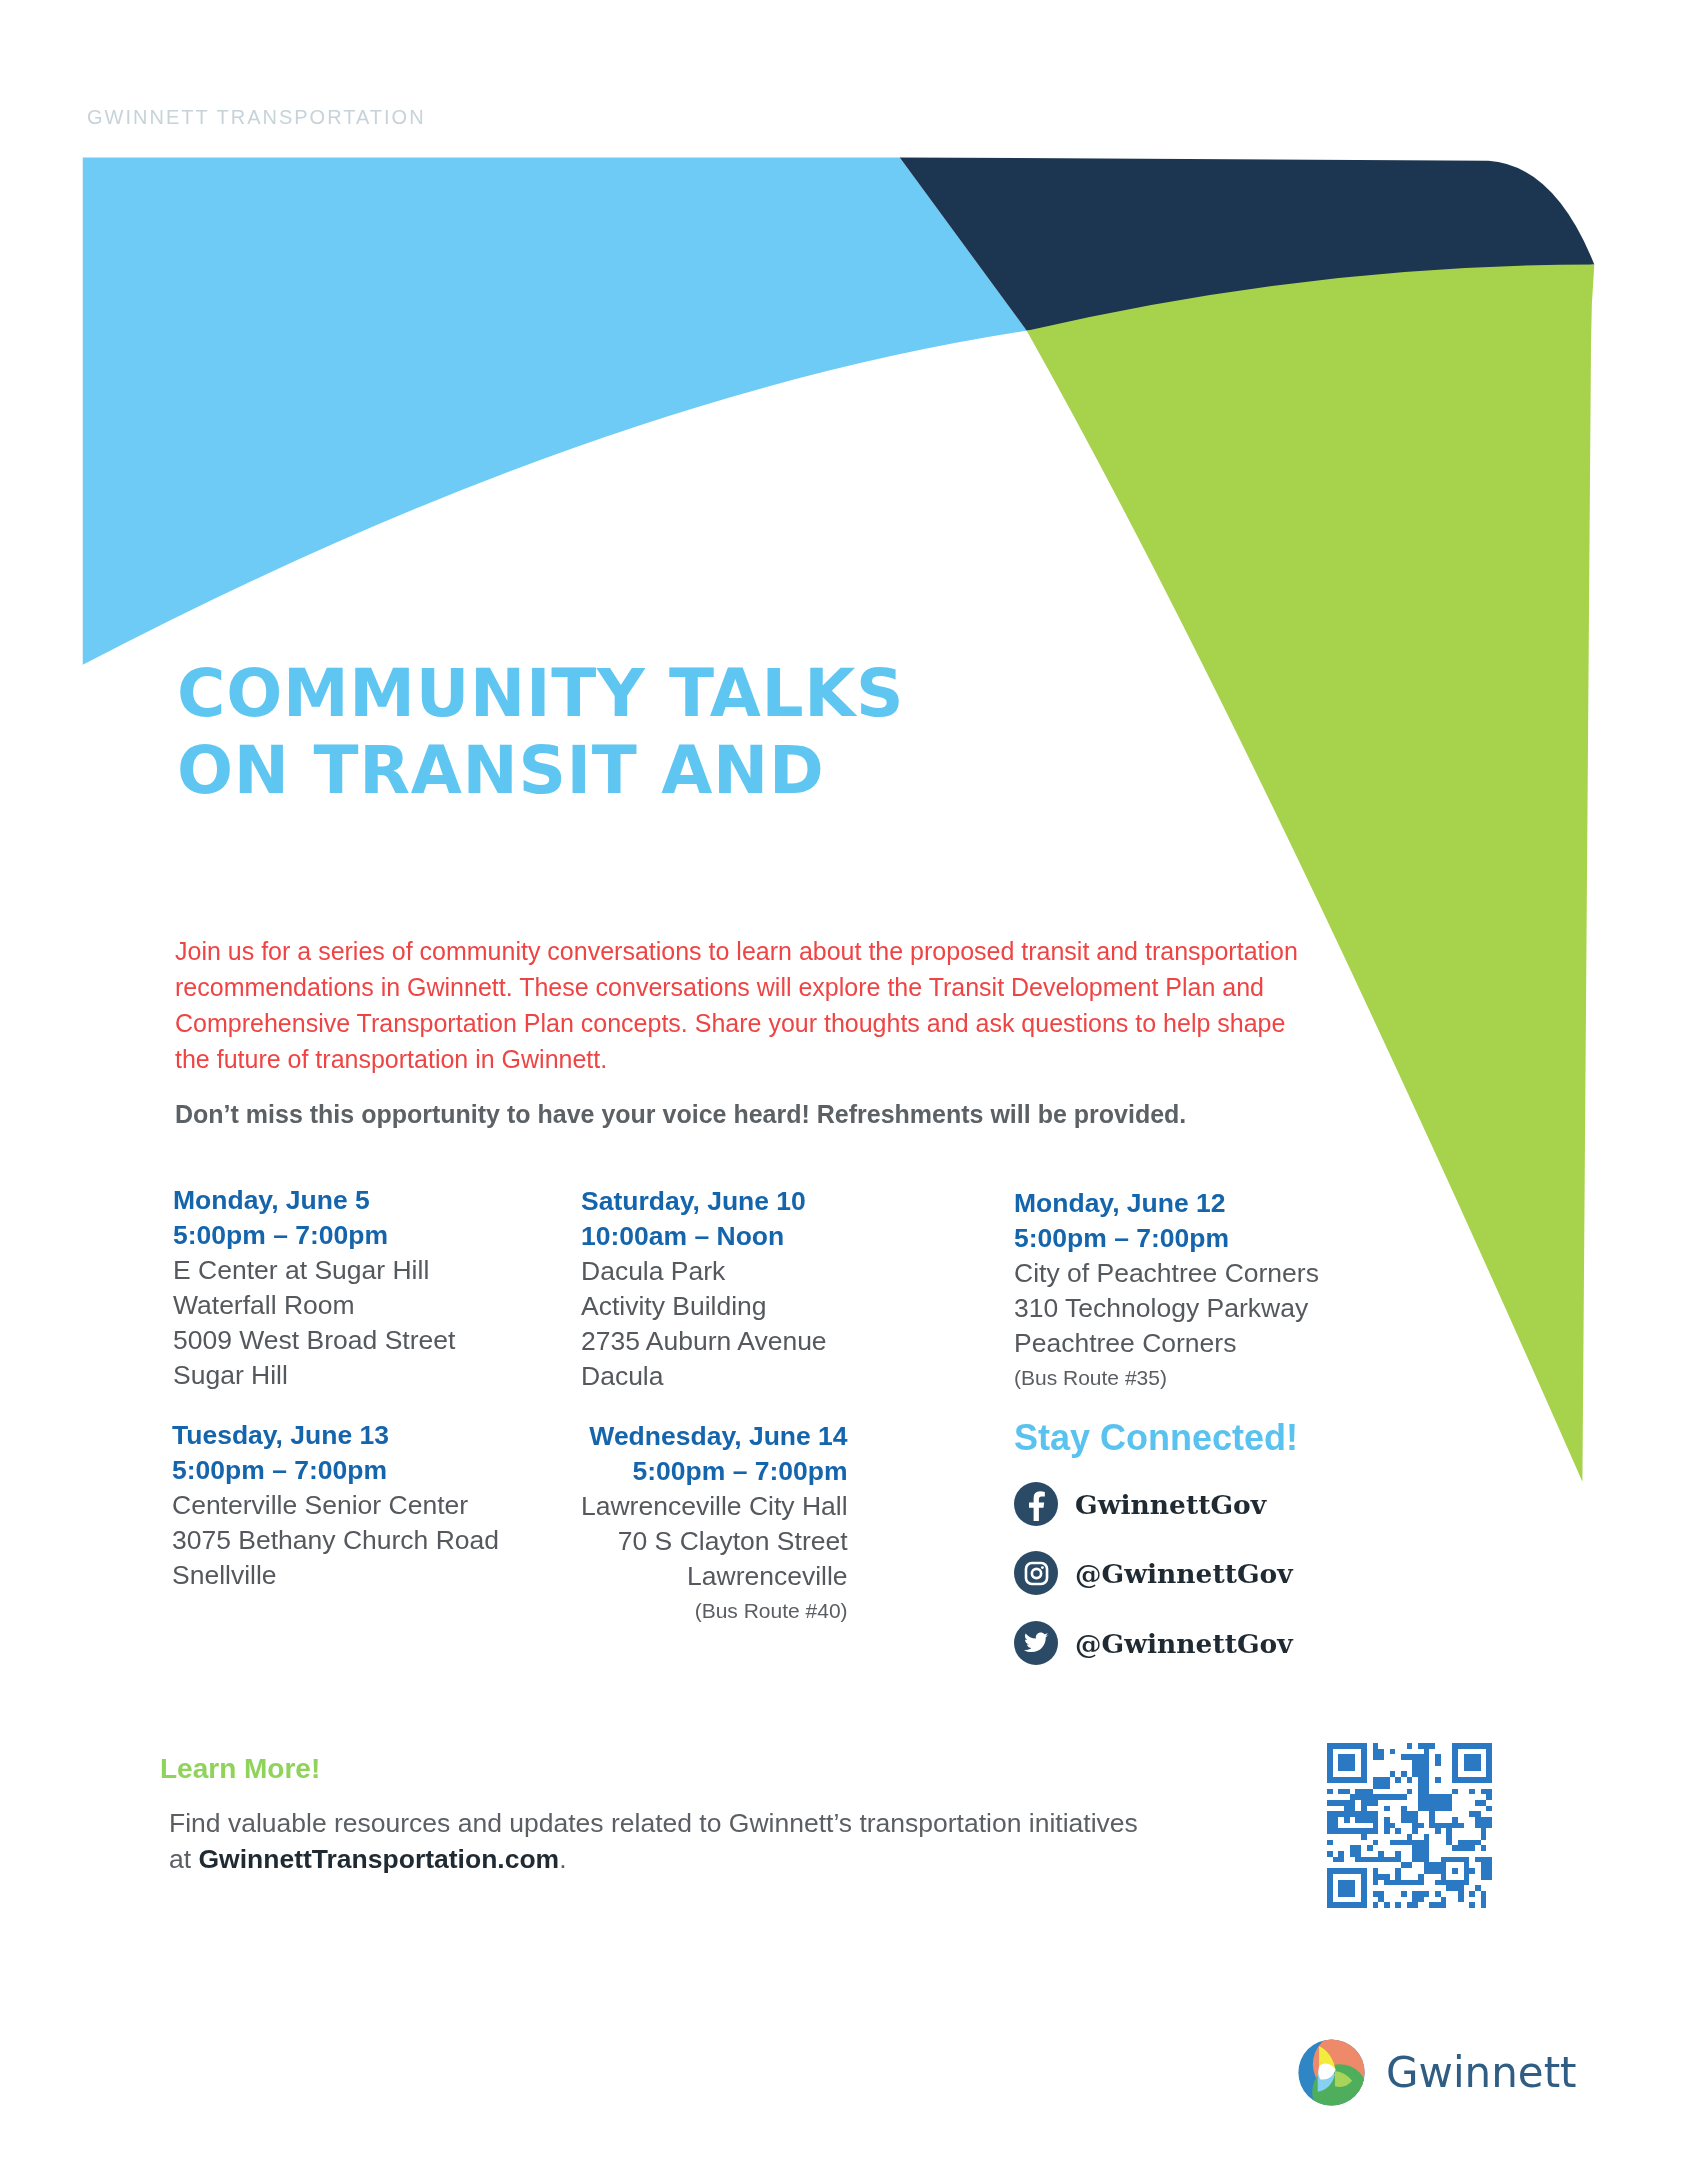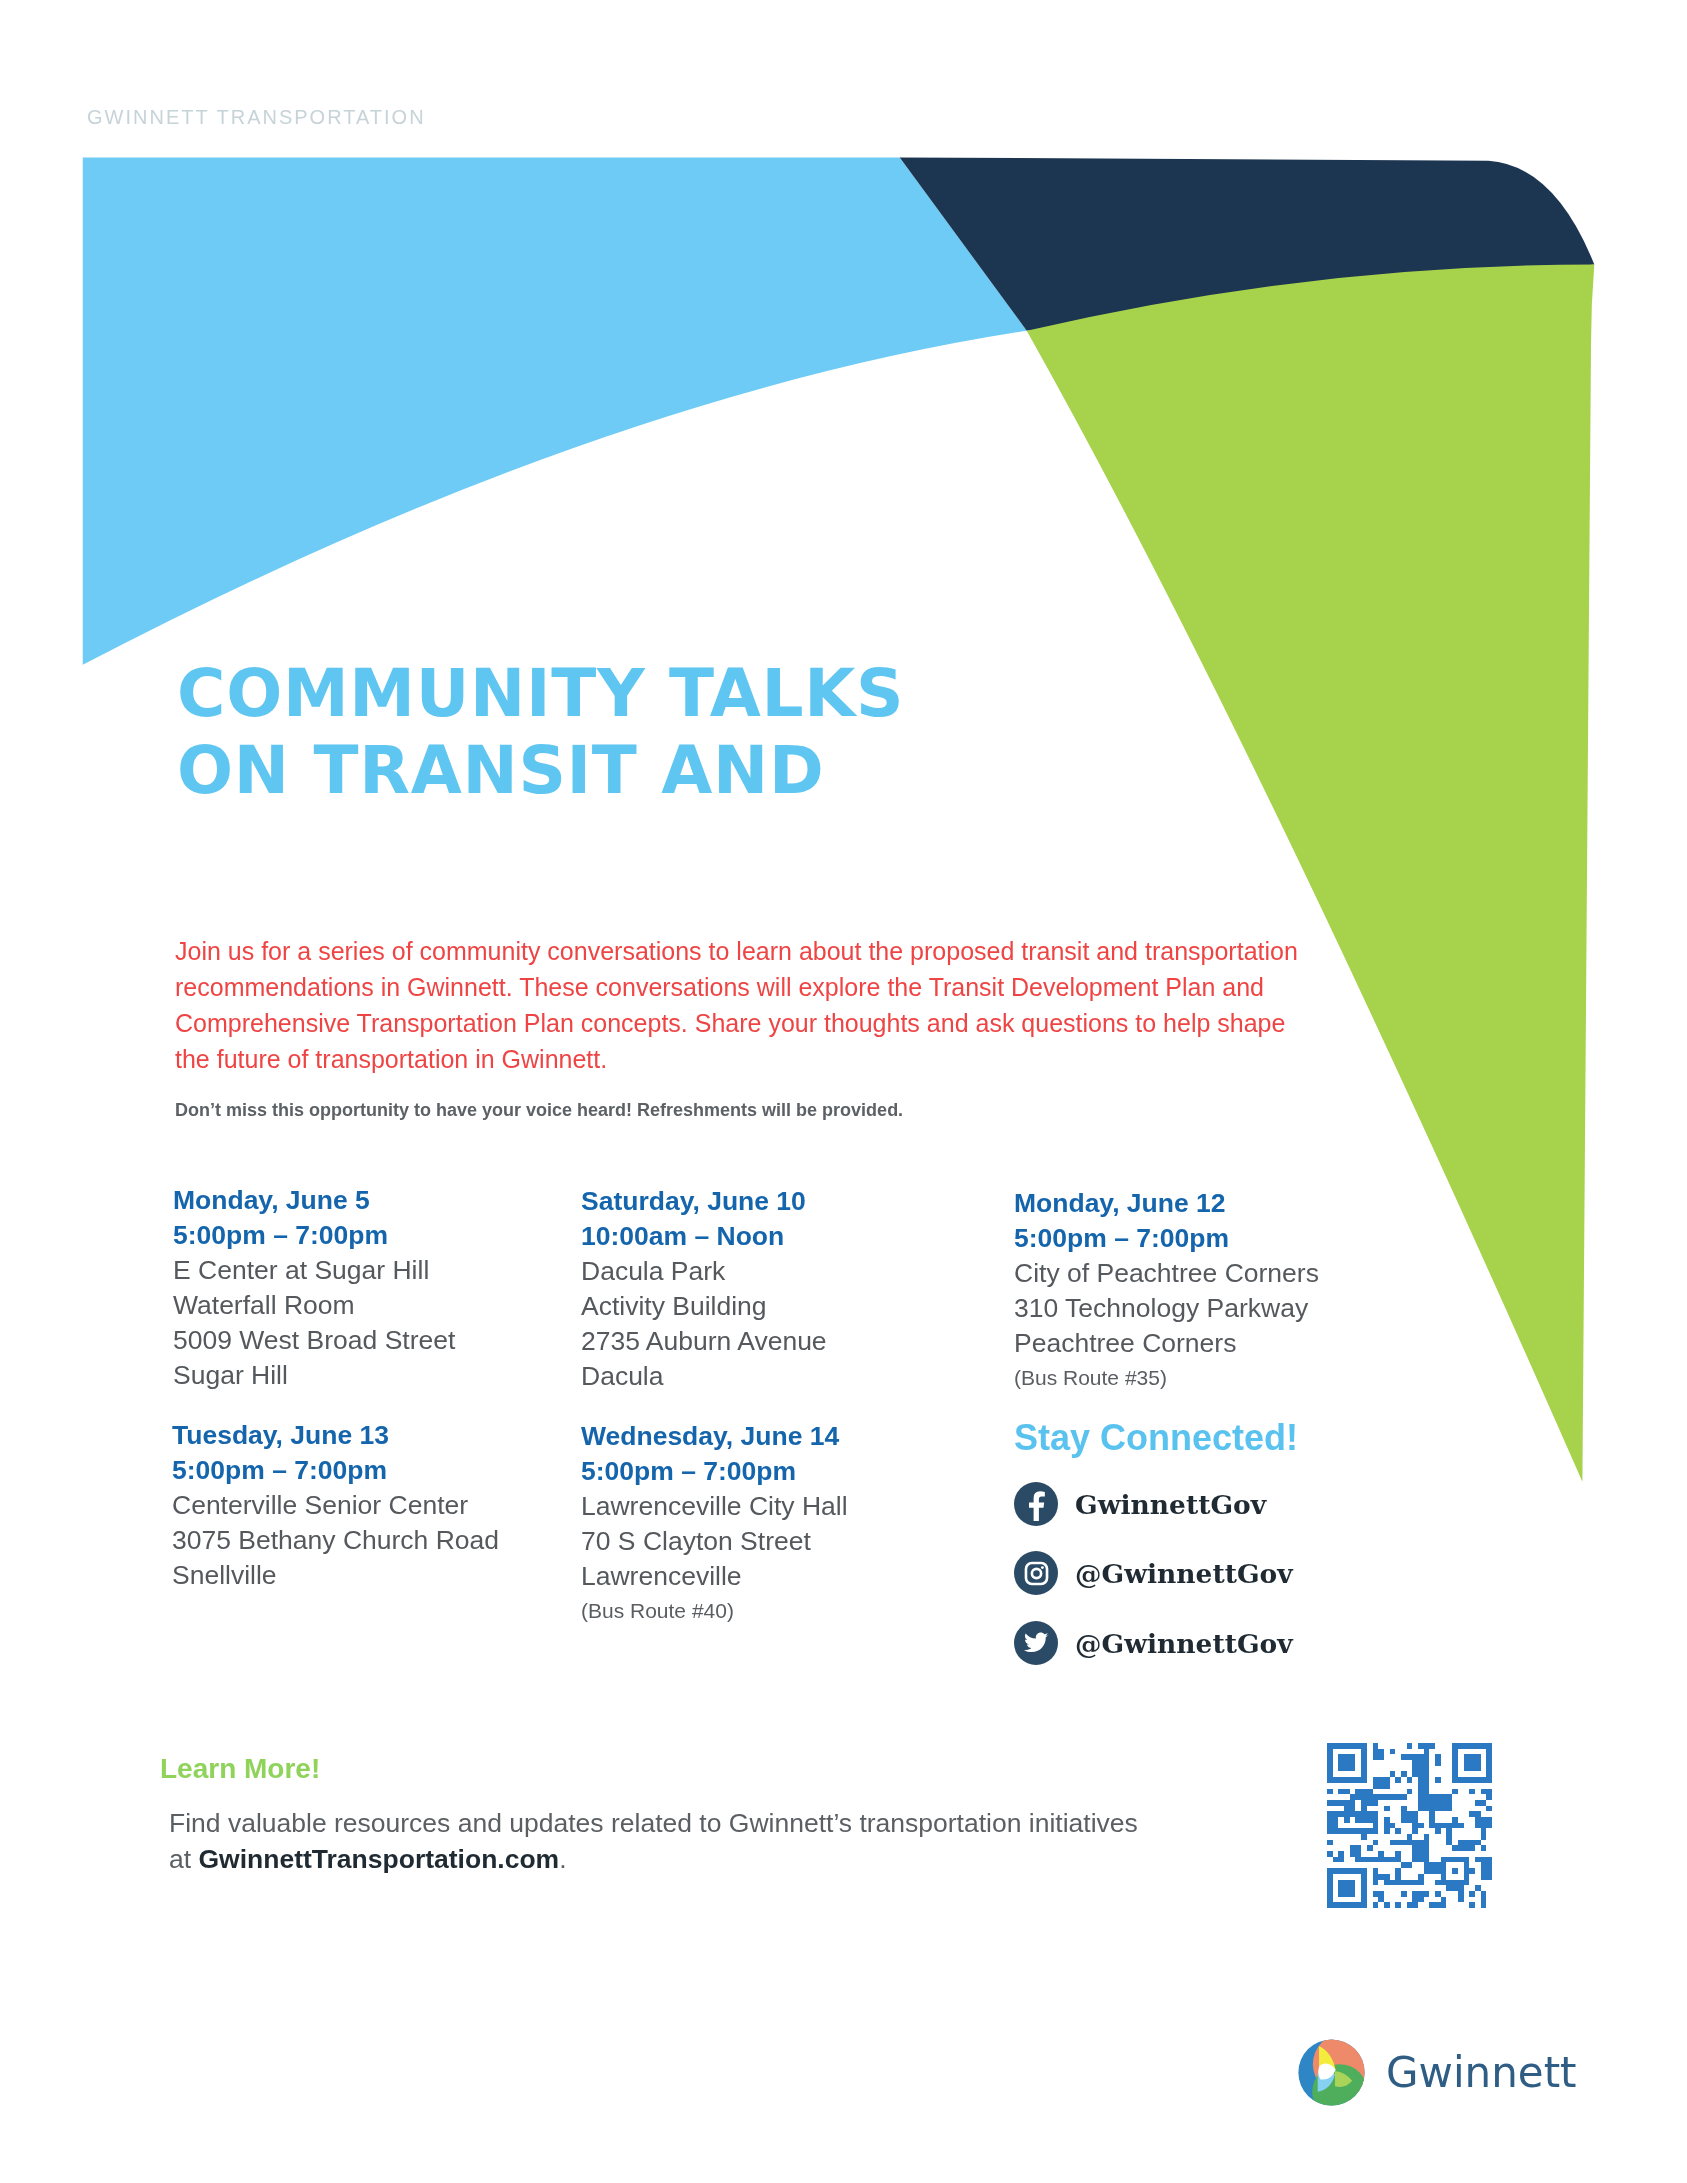--- a/index.html
+++ b/index.html
@@ -4,21 +4,21 @@
 <style>
   html, body { margin: 0; padding: 0; background: #ffffff; }
   body { width: 1687px; height: 2183px; position: relative; overflow: hidden;
          font-family: "Liberation Sans", "DejaVu Sans", sans-serif; }
   .abs { position: absolute; }
   #header-label { left: 87px; top: 106px; font-size: 20px; letter-spacing: 2px; color: #c6d3d8; font-weight: 400; }
   #graphic { left: 0; top: 0; width: 1687px; height: 2183px; }
   #title { left: 177px; top: 655px; font-size: 66px; line-height: 77px; color: #5fc6f1; font-family: "DejaVu Sans", sans-serif; font-weight: 700; letter-spacing: 0.7px; }
   #title div { white-space: nowrap; }
   #intro { left: 175px; top: 933px; width: 1138px; font-size: 25px; line-height: 36px; color: #ef4444; }
-  #callout { left: 175px; top: 1100px; font-size: 18px; color: #5c6166; font-weight: 700; white-space: nowrap; }
+  #callout { left: 175px; top: 1100px; font-size: 25px; color: #5c6166; font-weight: 700; white-space: nowrap; }
   .event { position: absolute; font-size: 26.5px; line-height: 35px; }
   .event .day, .event .time { color: #1565ad; font-weight: 700; white-space: nowrap; }
   .event .line { color: #55595d; white-space: nowrap; }
   .event .note { color: #5a5e62; font-size: 21px; line-height: 34px; white-space: nowrap; }
   #stay-heading { left: 1014px; top: 1417px; font-size: 36px; font-weight: 700; color: #5ac2ef; white-space: nowrap; }
   .social { position: absolute; left: 1014px; height: 44px; display: flex; align-items: center; }
   .social .ico { width: 44px; height: 44px; border-radius: 50%; background: #2a4a66; display: flex; align-items: center; justify-content: center; }
   .social .handle { margin-left: 17px; font-family: "DejaVu Serif", serif; font-weight: 700; font-size: 26.5px; color: #1f2a33; white-space: nowrap; }
   #learn-heading { left: 160px; top: 1753px; font-size: 28px; font-weight: 700; color: #8fd35a; }
   #learn-text { left: 169px; top: 1805px; font-size: 26.5px; line-height: 36px; color: #5b5f63; width: 992px; }
@@ -77,21 +77,21 @@
 </div>
 
 <div class="event" style="left:172px; top:1418px;">
   <div class="day">Tuesday, June 13</div>
   <div class="time">5:00pm – 7:00pm</div>
   <div class="line">Centerville Senior Center</div>
   <div class="line">3075 Bethany Church Road</div>
   <div class="line">Snellville</div>
 </div>
 
-<div class="event" style="left:581px; top:1419px;">
+<div class="event" style="left:581px; top:1419px;text-align:right;">
   <div class="day">Wednesday, June 14</div>
   <div class="time">5:00pm – 7:00pm</div>
   <div class="line">Lawrenceville City Hall</div>
   <div class="line">70 S Clayton Street</div>
   <div class="line">Lawrenceville</div>
   <div class="note">(Bus Route #40)</div>
 </div>
 
 <div id="stay-heading" class="abs">Stay Connected!</div>
 

